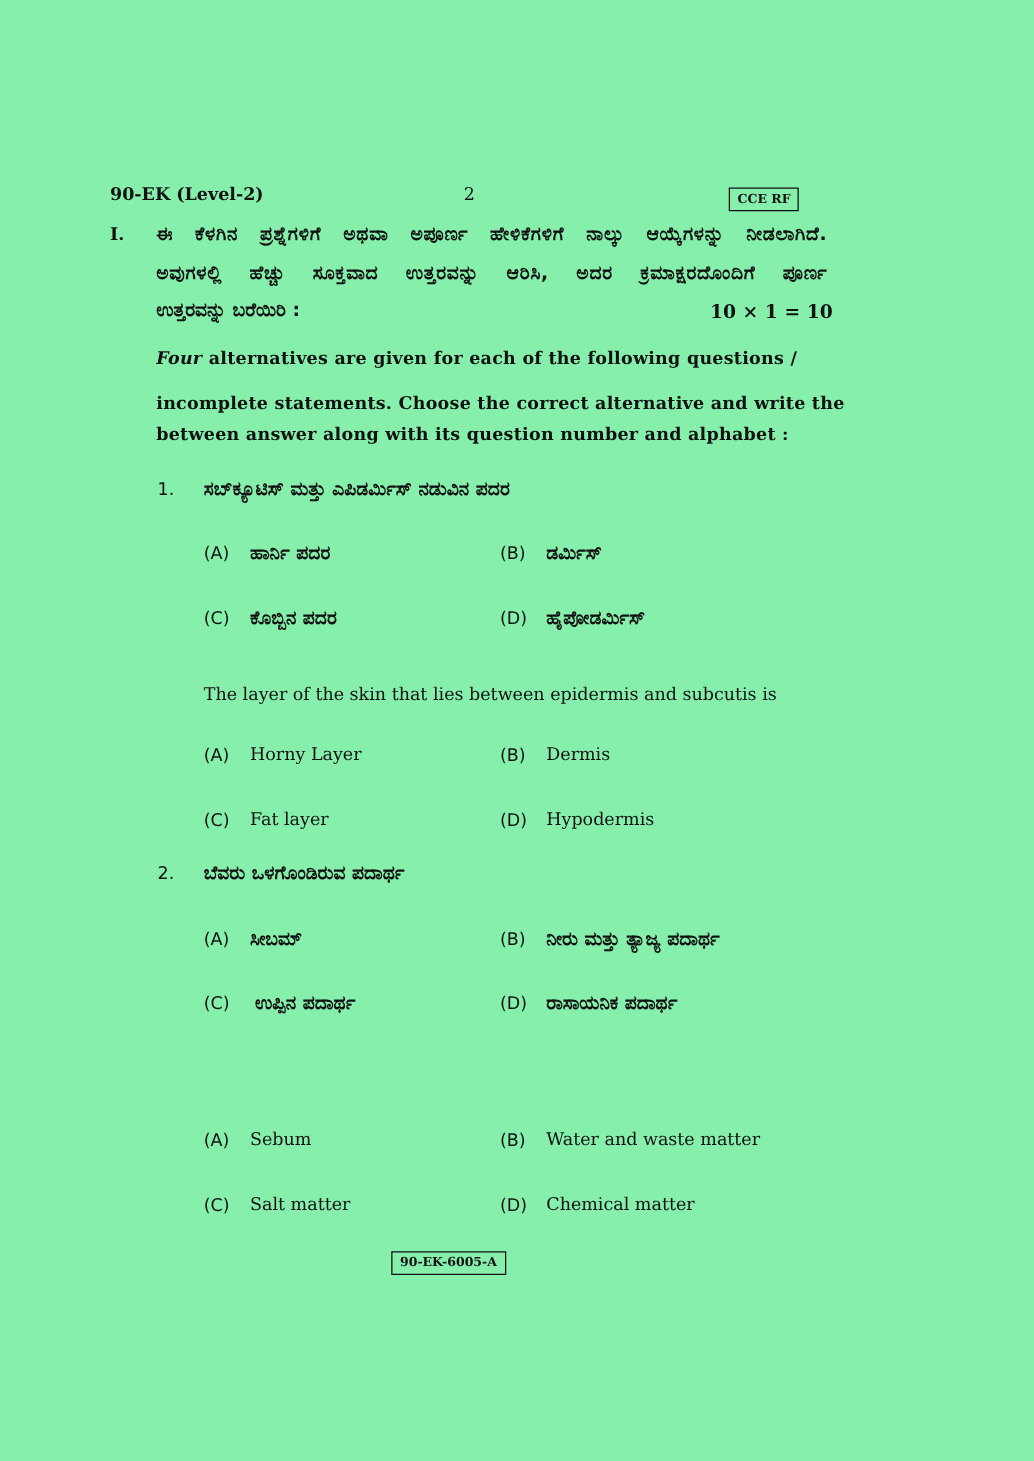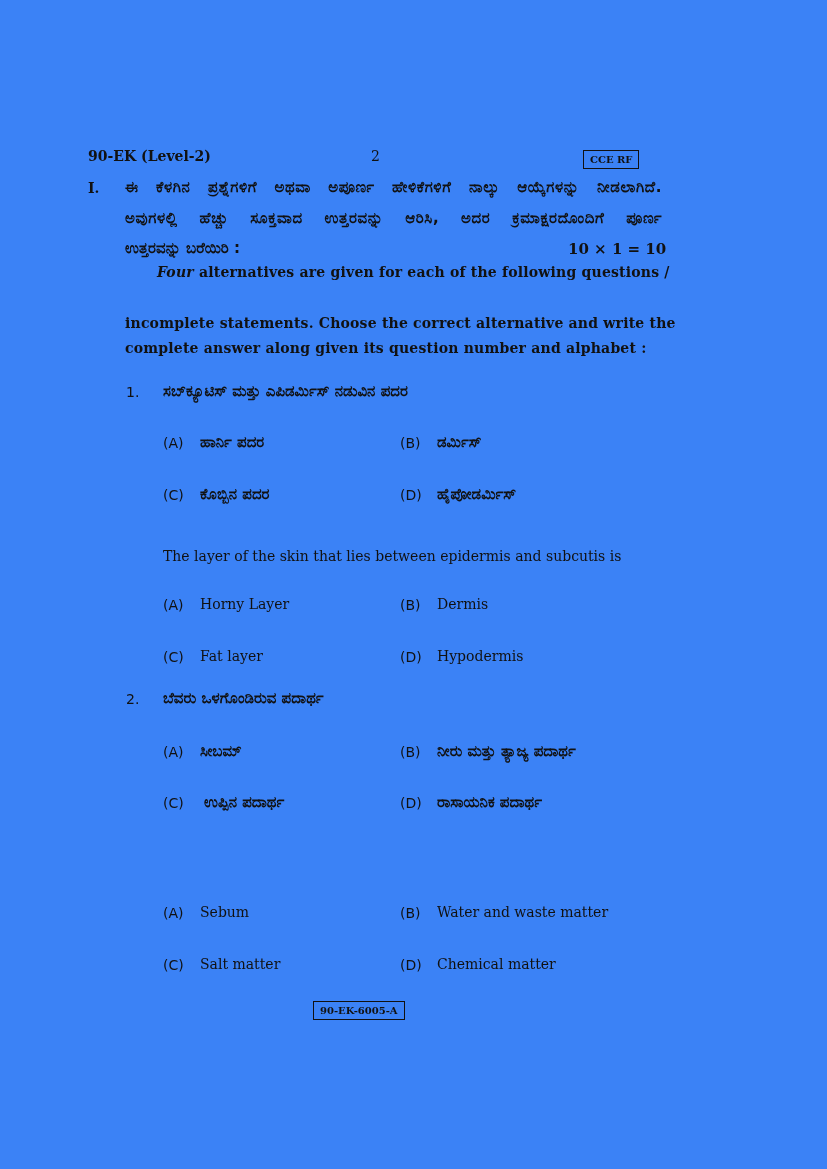--- a/index.html
+++ b/index.html
@@ -1,17 +1,17 @@
 <!DOCTYPE html>
 <html><head>
 <meta charset="utf-8">
 <style>
   html, body { margin: 0; padding: 0; background: #ffffff; }
   body { width: 827px; height: 1169px; position: relative; overflow: hidden; color: #111; }
-  .page { position: absolute; left: 0; top: 0; width: 827px; height: 1169px; background: #3b82f6; }
+  .page { position: absolute; left: 0; top: 0; width: 827px; height: 1169px; background: #86efac; }
   .abs { position: absolute; white-space: nowrap; }
   .hdr { font-family: "DejaVu Serif", serif; font-weight: bold; font-size: 14px; }
   .pageno { font-family: "DejaVu Serif", serif; font-size: 14px; }
   .boxed { border: 1.3px solid #111; padding: 1px 6px 0 6px; font-family: "DejaVu Serif", serif; font-weight: bold; font-size: 10px; line-height: 16px; }
   .kn { font-family: "DejaVu Sans", sans-serif; font-size: 15px; font-weight: bold; }
   .knb { font-family: "DejaVu Sans", sans-serif; font-size: 15px; font-weight: bold; letter-spacing: 0.6px; }
   .en-b { font-family: "DejaVu Serif", serif; font-weight: bold; font-size: 14px; letter-spacing: 0.2px; }
   .en { font-family: "DejaVu Serif", serif; font-size: 14px; }
   .opt-letter { font-family: "DejaVu Sans", sans-serif; font-size: 14px; }
   .qnum { font-family: "DejaVu Sans", sans-serif; font-size: 14px; }
@@ -24,25 +24,25 @@
   <div class="abs hdr" style="left:88px; top:148px;">90-EK (Level-2)</div>
   <div class="abs pageno" style="left:371px; top:148px;">2</div>
   <div class="abs boxed" style="left:583px; top:150px;">CCE RF</div>
 
   <div class="abs hdr" style="left:88px; top:180px;">I.</div>
   <div class="abs knb" style="left:125px; top:209px; width:537px; text-align:justify; text-align-last:justify; white-space:normal;">ಅವುಗಳಲ್ಲಿ ಹೆಚ್ಚು ಸೂಕ್ತವಾದ ಉತ್ತರವನ್ನು ಆರಿಸಿ, ಅದರ ಕ್ರಮಾಕ್ಷರದೊಂದಿಗೆ ಪೂರ್ಣ</div>
   <div class="abs knb" style="left:125px; top:178px; width:537px; text-align:justify; text-align-last:justify; white-space:normal;">ಈ ಕೆಳಗಿನ ಪ್ರಶ್ನೆಗಳಿಗೆ ಅಥವಾ ಅಪೂರ್ಣ ಹೇಳಿಕೆಗಳಿಗೆ ನಾಲ್ಕು ಆಯ್ಕೆಗಳನ್ನು ನೀಡಲಾಗಿದೆ.</div>
   <div class="abs kn" style="left:125px; top:239px;">ಉತ್ತರವನ್ನು ಬರೆಯಿರಿ :</div>
   <div class="abs hdr" style="left:568px; top:240px; font-size:15px;">10 × 1 = 10</div>
 
-  <div class="abs en-b" style="left:125px; top:264px; width:537px;margin-left:32px;">
+  <div class="abs en-b" style="left:125px; top:279px; width:537px;">
     <i>Four</i><span> alternatives are given for each of the following questions /</span>
   </div>
   <div class="abs en-b" style="left:125px; top:315px;">incomplete statements. Choose the correct alternative and write the</div>
-  <div class="abs en-b" style="left:125px; top:340px;">complete answer along given its question number and alphabet :</div>
+  <div class="abs en-b" style="left:125px; top:340px;">between answer along with its question number and alphabet :</div>
 
   <div class="abs qnum" style="left:126px; top:384px;">1.</div>
   <div class="abs kn" style="left:163px; top:382px;">ಸಬ್‌ಕ್ಯೂಟಿಸ್ ಮತ್ತು ಎಪಿಡರ್ಮಿಸ್ ನಡುವಿನ ಪದರ</div>
 
   <div class="abs opt-letter" style="left:163px; top:435px;">(A)</div>
   <div class="abs kn" style="left:200px; top:433px;">ಹಾರ್ನಿ ಪದರ</div>
   <div class="abs opt-letter" style="left:400px; top:435px;">(B)</div>
   <div class="abs kn" style="left:437px; top:433px;">ಡರ್ಮಿಸ್</div>
 
   <div class="abs opt-letter" style="left:163px; top:487px;">(C)</div>

